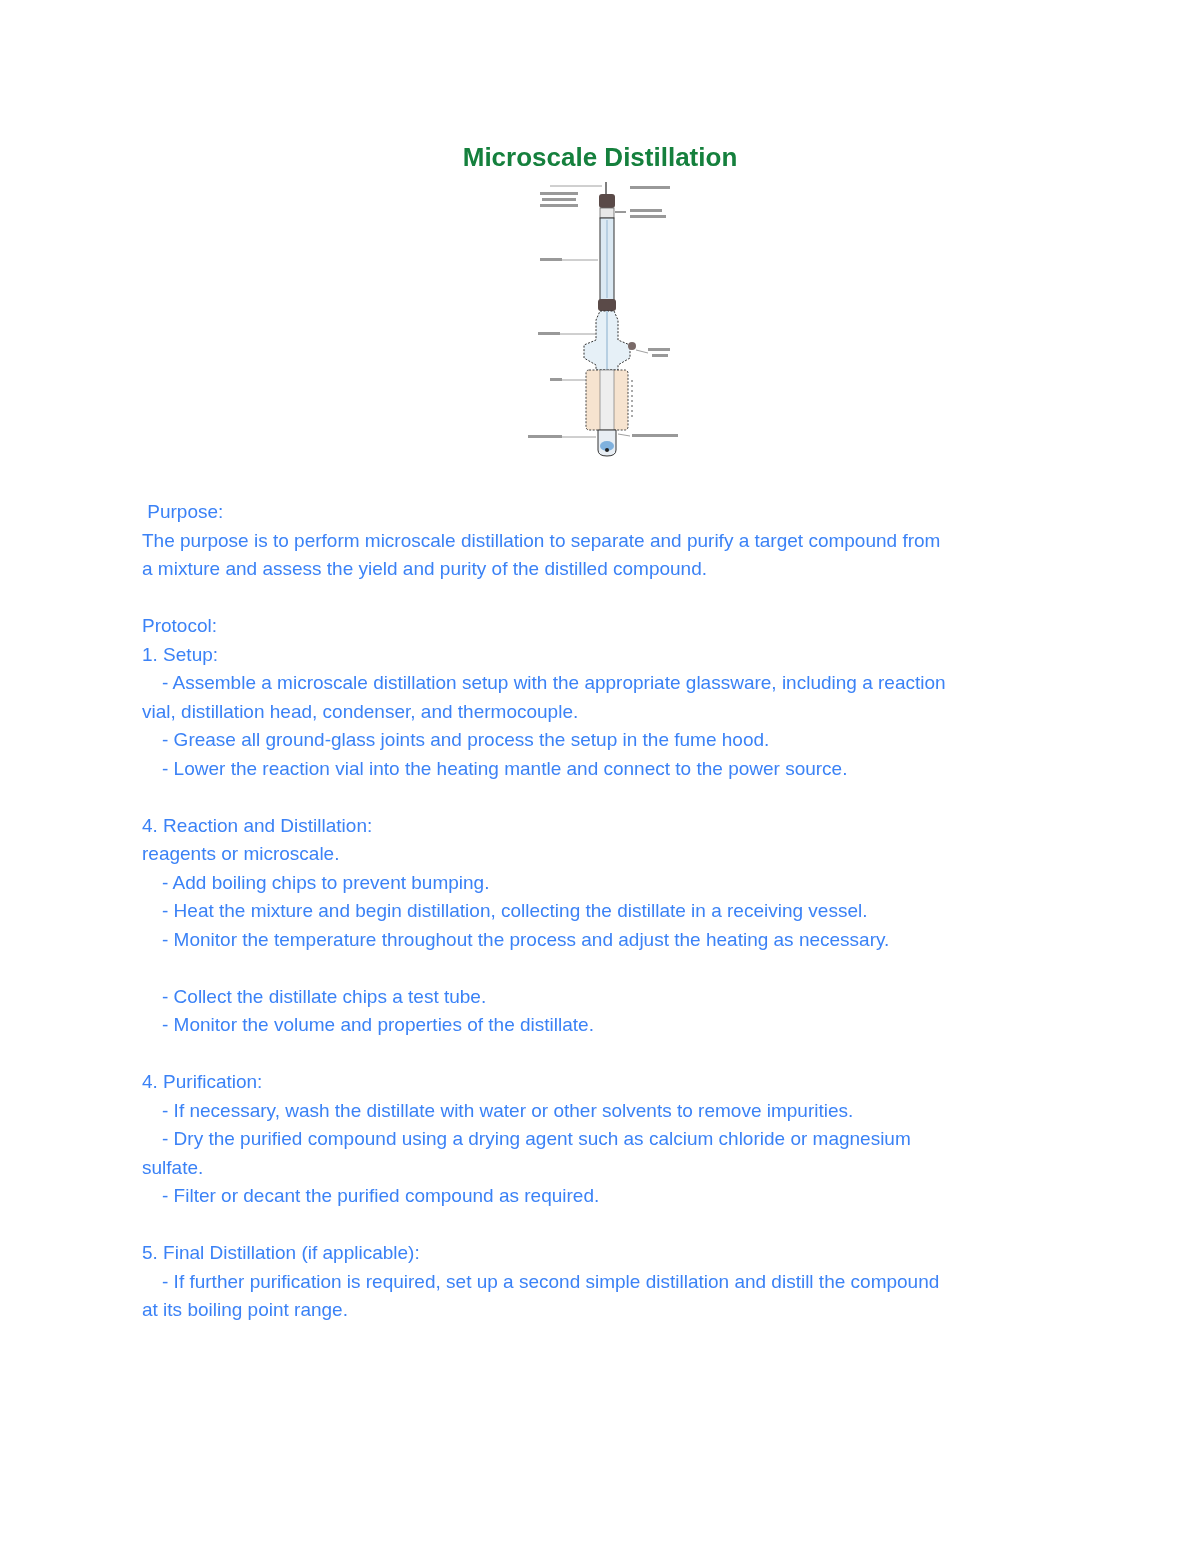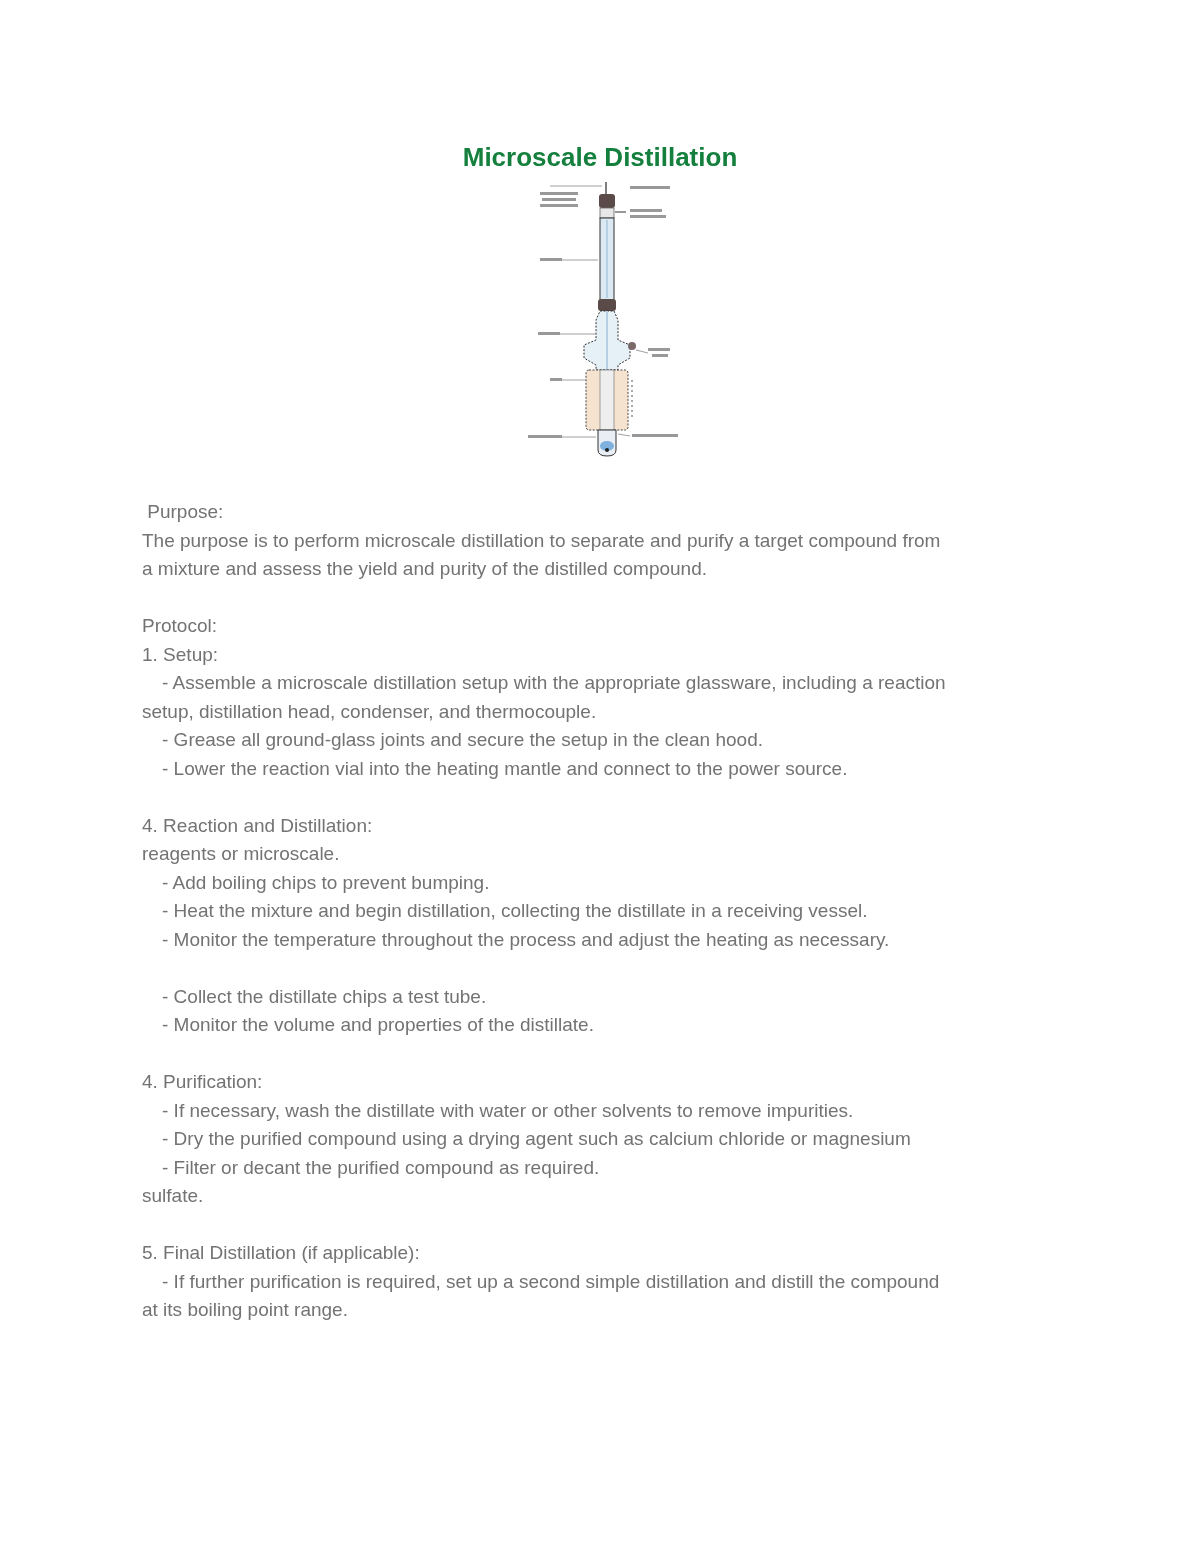--- a/index.html
+++ b/index.html
@@ -33,21 +33,21 @@
       width: 170px;
       height: 282px;
     }
     .body-text {
       position: absolute;
       left: 142px;
       top: 498px;
       width: 930px;
       font-size: 19px;
       line-height: 28.5px;
-      color: #737373;
+      color: #3b82f6;
     }
     .line { white-space: pre-wrap; }
     .blank { height: 28.5px; }
     .indent { padding-left: 20px; }
   </style>
 </head>
 <body>
 
 <div class="title">Microscale Distillation</div>
 
@@ -103,39 +103,39 @@
 <div class="body-text">
   <div class="line"> Purpose:</div>
   <div class="line">The purpose is to perform microscale distillation to separate and purify a target compound from</div>
   <div class="line">a mixture and assess the yield and purity of the distilled compound.</div>
   <div class="blank"></div>
 
   <div class="line">Protocol:</div>
 
   <div class="line">1. Setup:</div>
   <div class="line indent">- Assemble a microscale distillation setup with the appropriate glassware, including a reaction</div>
-  <div class="line">setup, distillation head, condenser, and thermocouple.</div>
-  <div class="line indent">- Grease all ground-glass joints and secure the setup in the clean hood.</div>
+  <div class="line">vial, distillation head, condenser, and thermocouple.</div>
+  <div class="line indent">- Grease all ground-glass joints and process the setup in the fume hood.</div>
   <div class="line indent">- Lower the reaction vial into the heating mantle and connect to the power source.</div>
   <div class="blank"></div>
 
   <div class="line">4. Reaction and Distillation:</div>
   <div class="line">reagents or microscale.</div>
   <div class="line indent">- Add boiling chips to prevent bumping.</div>
   <div class="line indent">- Heat the mixture and begin distillation, collecting the distillate in a receiving vessel.</div>
   <div class="line indent">- Monitor the temperature throughout the process and adjust the heating as necessary.</div>
   <div class="blank"></div>
 
   <div class="line indent">- Collect the distillate chips a test tube.</div>
   <div class="line indent">- Monitor the volume and properties of the distillate.</div>
   <div class="blank"></div>
 
   <div class="line">4. Purification:</div>
   <div class="line indent">- If necessary, wash the distillate with water or other solvents to remove impurities.</div>
   <div class="line indent">- Dry the purified compound using a drying agent such as calcium chloride or magnesium</div>
+  <div class="line">sulfate.</div>
   <div class="line indent">- Filter or decant the purified compound as required.</div>
-  <div class="line">sulfate.</div>
   <div class="blank"></div>
 
   <div class="line">5. Final Distillation (if applicable):</div>
   <div class="line indent">- If further purification is required, set up a second simple distillation and distill the compound</div>
   <div class="line">at its boiling point range.</div>
 </div>
 
 </body></html>

